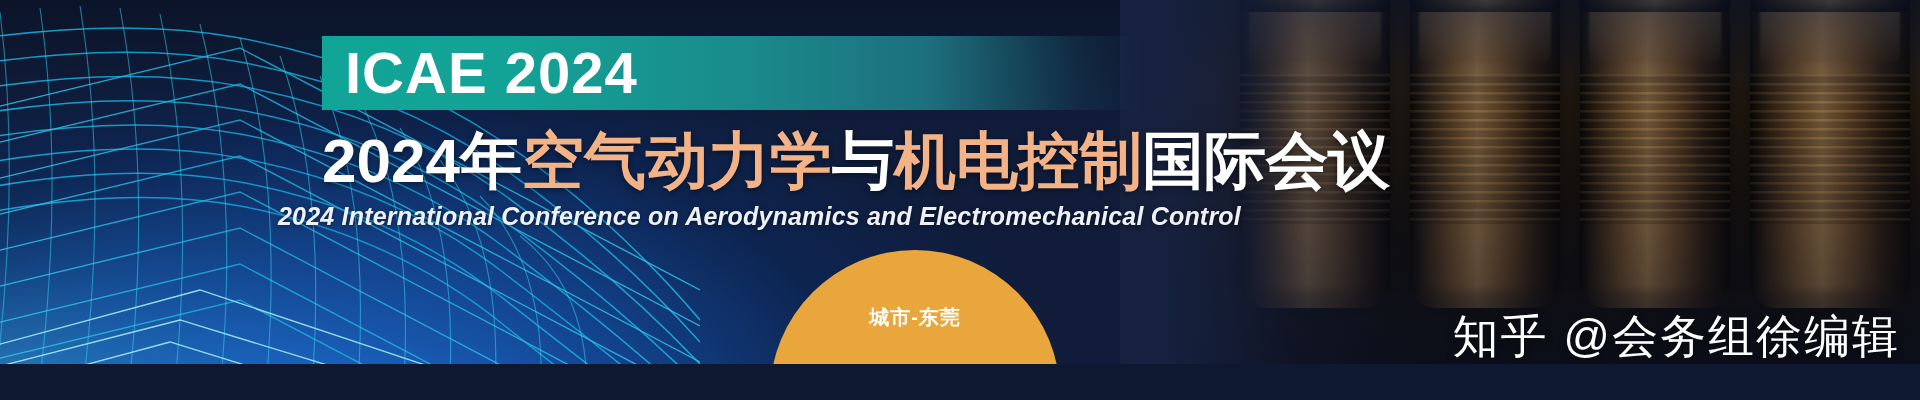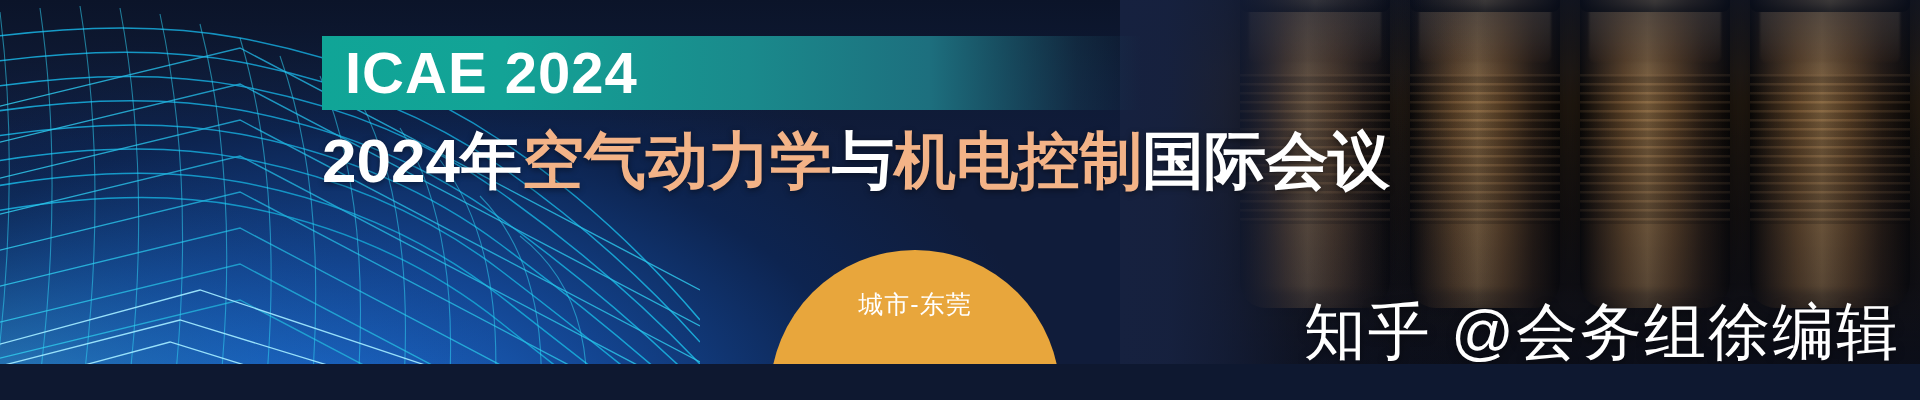--- a/index.html
+++ b/index.html
@@ -133,29 +133,30 @@
   }
 
   
   .city-circle{
     position:absolute;left:770px;top:250px;width:290px;height:290px;
     border-radius:50%;
     background:#e8a63c;
     display:flex;align-items:flex-start;justify-content:center;
   }
   .city-label{
-    margin-top:38px;
-    font-size:25px;color:#ffffff;letter-spacing:1px;
-    font-family:"Liberation Sans","DejaVu Sans",sans-serif;
+    margin-top:54px;
+    font-size:20px;color:#ffffff;letter-spacing:1px;
+    font-family:"Liberation Sans","DejaVu Sans",sans-serif;
+    font-weight:bold;
   }
 
   
   .watermark{
-    position:absolute;right:20px;top:290px;
-    font-size:62px;color:#ffffff;
+    position:absolute;right:20px;top:306px;
+    font-size:46px;color:#ffffff;
     letter-spacing:2px;white-space:nowrap;
     font-family:"Liberation Sans","DejaVu Sans",sans-serif;
     text-shadow:0 2px 8px rgba(0,0,0,.5);
   }
 </style>
 </head>
 <body>
 
 <div id="banner">
 
@@ -254,20 +255,21 @@
     </svg>
   </div>
 
   <div class="icae-bar"></div>
   <div class="icae-text">ICAE 2024</div>
 
   <div class="cn-title">
     <span class="w">2024年</span><span class="o">空气动力学</span><span class="w">与</span><span class="o">机电控制</span><span class="w">国际会议</span>
   </div>
 
+  <div class="en-sub">2024 International Conference on Aerodynamics and Electromechanical Control</div>
 
   <div class="city-circle">
     <span class="city-label">城市-东莞</span>
   </div>
 
   <div class="watermark">知乎 @会务组徐编辑</div>
 
 </div>
 
 </body></html>

